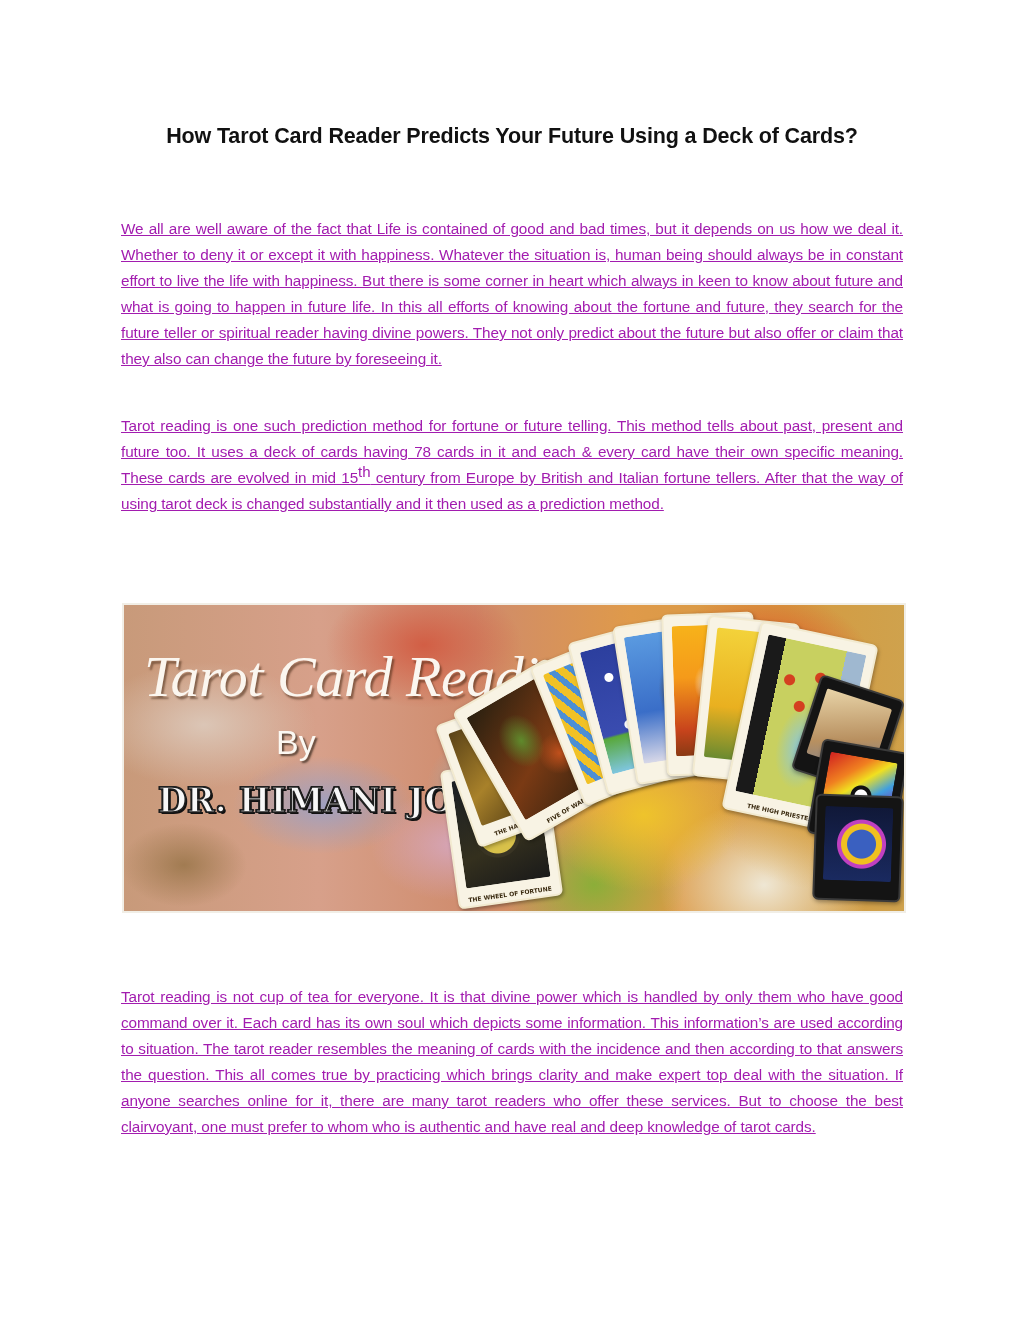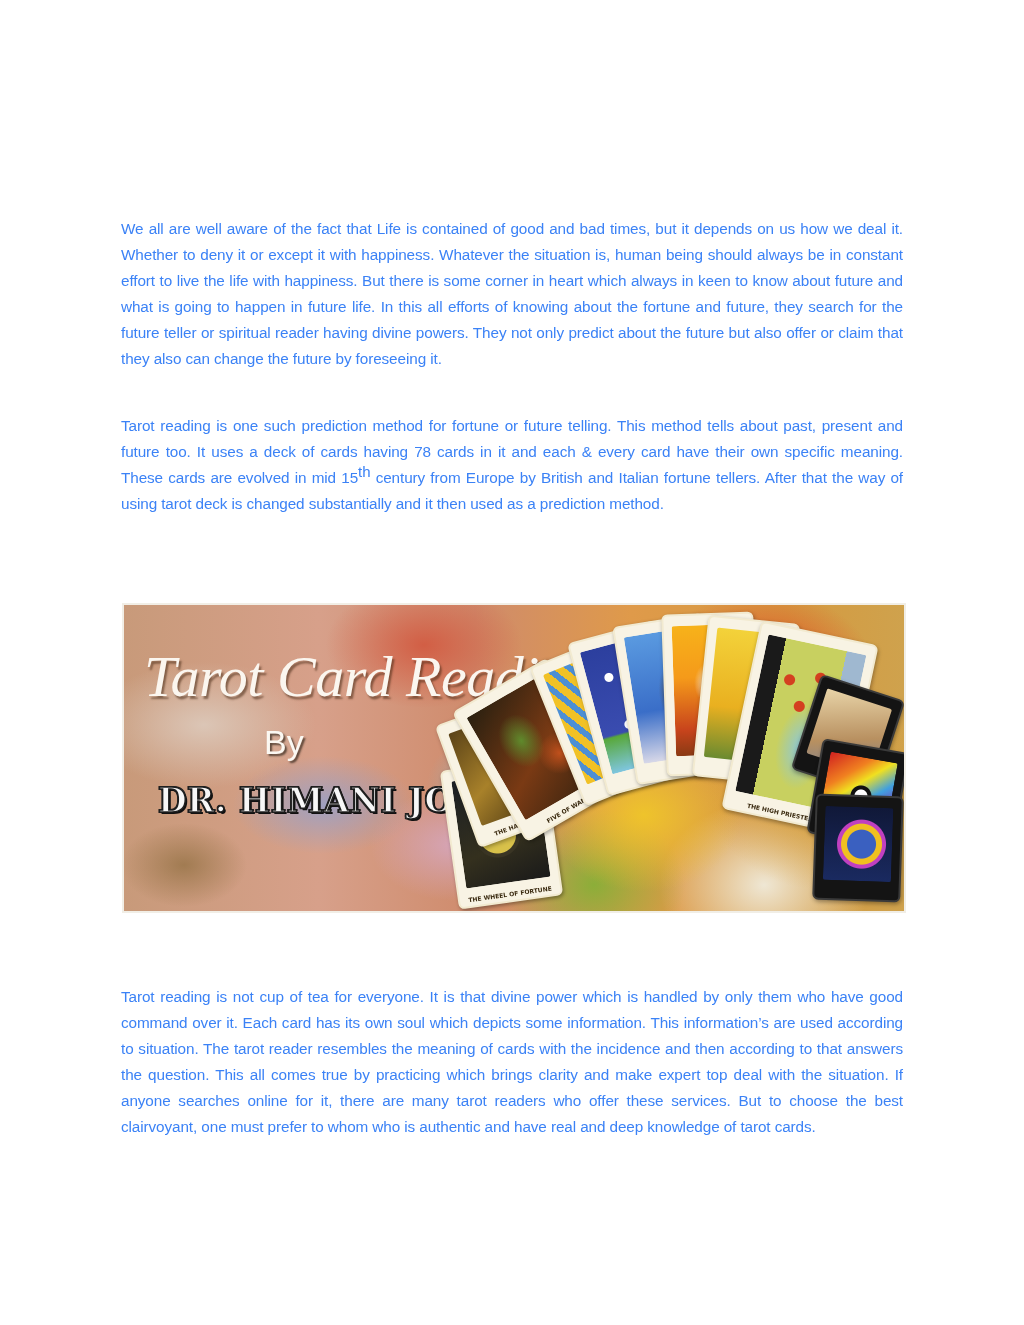--- a/index.html
+++ b/index.html
@@ -35,22 +35,23 @@
     }
     .para {
       position: absolute;
       left: 121px;
       width: 782px;
       font-size: 15.3px;
       line-height: 26px;
       text-align: justify;
       text-align-last: left;
       margin: 0;
-      color: #3b82f6;
+      color: #a21caf;
       letter-spacing: -0.1px;
+      text-decoration: underline;
     }
     .para sup {
       font-size: 15px;
       line-height: 0;
       vertical-align: 6px;
     }
     #p1 { top: 216px; }
     #p2 { top: 413px; }
     #p3 { top: 984px; }
 
@@ -85,21 +86,21 @@
       font-family: "Liberation Serif", "DejaVu Serif", serif;
       font-style: italic;
       font-size: 58px;
       color: #fbf6ef;
       letter-spacing: -0.5px;
       text-shadow: 2px 3px 2px rgba(70,40,20,0.55);
       white-space: nowrap;
     }
     .banner-by {
       position: absolute;
-      left: 140px;
+      left: 152px;
       top: 118px;
       font-family: "Liberation Sans", "DejaVu Sans", sans-serif;
       font-size: 34px;
       color: #fbf8f2;
       text-shadow: 2px 2px 2px rgba(40,30,20,0.7);
     }
     .banner-name {
       position: absolute;
       left: 34px;
       top: 176px;
@@ -134,20 +135,21 @@
       color: #3a2a10;
       font-family: "DejaVu Sans", sans-serif;
       white-space: nowrap;
     }
   </style>
 </head>
 <body>
 
 <div class="page">
 
+  <h1 class="title">How Tarot Card Reader Predicts Your Future Using a Deck of Cards?</h1>
 
   <p class="para" id="p1">We all are well aware of the fact that Life is contained of good and bad times, but it depends on us how we deal it. Whether to deny it or except it with happiness. Whatever the situation is, human being should always be in constant effort to live the life with happiness. But there is some corner in heart which always in keen to know about future and what is going to happen in future life. In this all efforts of knowing about the fortune and future, they search for the future teller or spiritual reader having divine powers. They not only predict about the future but also offer or claim that they also can change the future by foreseeing it.</p>
 
   <p class="para" id="p2"><span>Tarot reading is one such prediction method for fortune or future telling. This method tells about past, present and future too. It uses a deck of cards having 78 cards in it and each &amp; every card have their own specific meaning. These cards are evolved in mid 15</span><sup>th</sup><span> century from Europe by British and Italian fortune tellers. After that the way of using tarot deck is changed substantially and it then used as a prediction method.</span></p>
 
   <div class="banner">
     <div class="banner-title">Tarot Card Reading</div>
     <div class="banner-by">By</div>
     <div class="banner-name">DR. HIMANI JOLLY</div>
 

